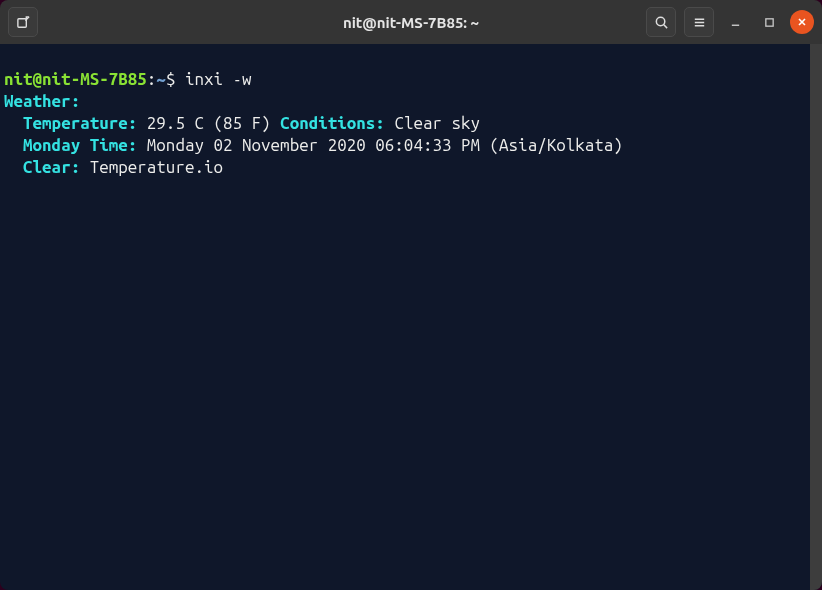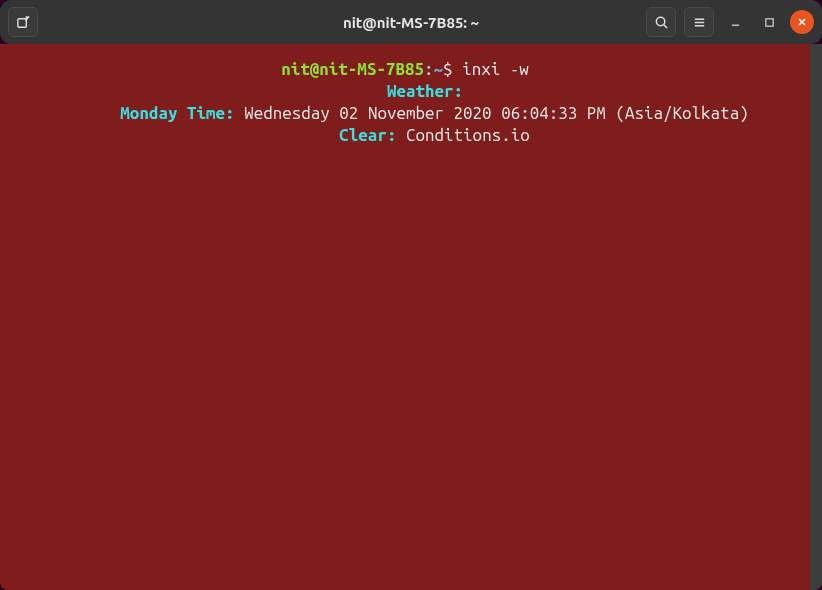--- a/index.html
+++ b/index.html
@@ -11,21 +11,20 @@
       overflow: hidden;
       border-radius: 8px;
     }
     .titlebar {
       height: 44px;
       background: #343434;
       display: flex;
       align-items: center;
       padding: 0 8px;
       position: relative;
-      border-radius: 11px;
     }
     .tb-left, .tb-right {
       display: flex;
       align-items: center;
       gap: 8px;
     }
     .tb-title {
       position: absolute;
       left: 50%;
       transform: translateX(-50%);
@@ -63,34 +62,33 @@
       width: 26px;
       height: 26px;
       display: flex;
       align-items: center;
       justify-content: center;
       color: #ccc;
       cursor: pointer;
     }
     .win-btn svg { width: 11px; height: 11px; }
     .terminal {
-      background: #7f1d1d;
+      background: #0f172a;
       color: #eeeeec;
-      padding: 14px 4px;
+      padding: 24px 4px;
       font-size: 17px;
       line-height: 1.3;
       height: calc(590px - 44px);
       overflow: hidden;
       border-right: 12px solid #3d3d3d;
-      text-align: center;
     }
     .line { white-space: pre; }
     .green { color: #8ae234; font-weight: bold; }
     .blue { color: #729fcf; font-weight: bold; }
-    .cyan { color: #34e2e2; font-weight: bold; margin-left: 40px; }
+    .cyan { color: #34e2e2; font-weight: bold; }
     .white { color: #eeeeec; }
     .cursor-block {
       display: inline-block;
       width: 10px;
       height: 18px;
       border: 1px solid #eeeeec;
       vertical-align: text-bottom;
       margin-left: 2px;
     }
   </style>
@@ -133,15 +131,16 @@
       <svg viewBox="0 0 10 10" stroke="currentColor" stroke-width="1.6">
         <path d="M2 2 L8 8 M8 2 L2 8"></path>
       </svg>
     </div>
   </div>
 </div>
 
 <div class="terminal">
   <div class="line"><span class="green">nit@nit-MS-7B85</span><span class="white">:</span><span class="blue">~</span><span class="white">$</span><span class="white"> </span><span class="white">inxi -w</span></div>
   <div class="line"><span class="cyan">Weather:</span></div>
-  <div class="line">  <span class="cyan">Monday Time:</span> <span class="white">Wednesday 02 November 2020 06:04:33 PM (Asia/Kolkata)</span></div>
-  <div class="line">  <span class="cyan">Clear:</span> <span class="white">Conditions.io</span></div>
+  <div class="line">  <span class="cyan">Temperature:</span> <span class="white">29.5 C (85 F)</span> <span class="cyan">Conditions:</span> <span class="white">Clear sky</span></div>
+  <div class="line">  <span class="cyan">Monday Time:</span> <span class="white">Monday 02 November 2020 06:04:33 PM (Asia/Kolkata)</span></div>
+  <div class="line">  <span class="cyan">Clear:</span> <span class="white">Temperature.io</span></div>
 </div>
 
 </body></html>

